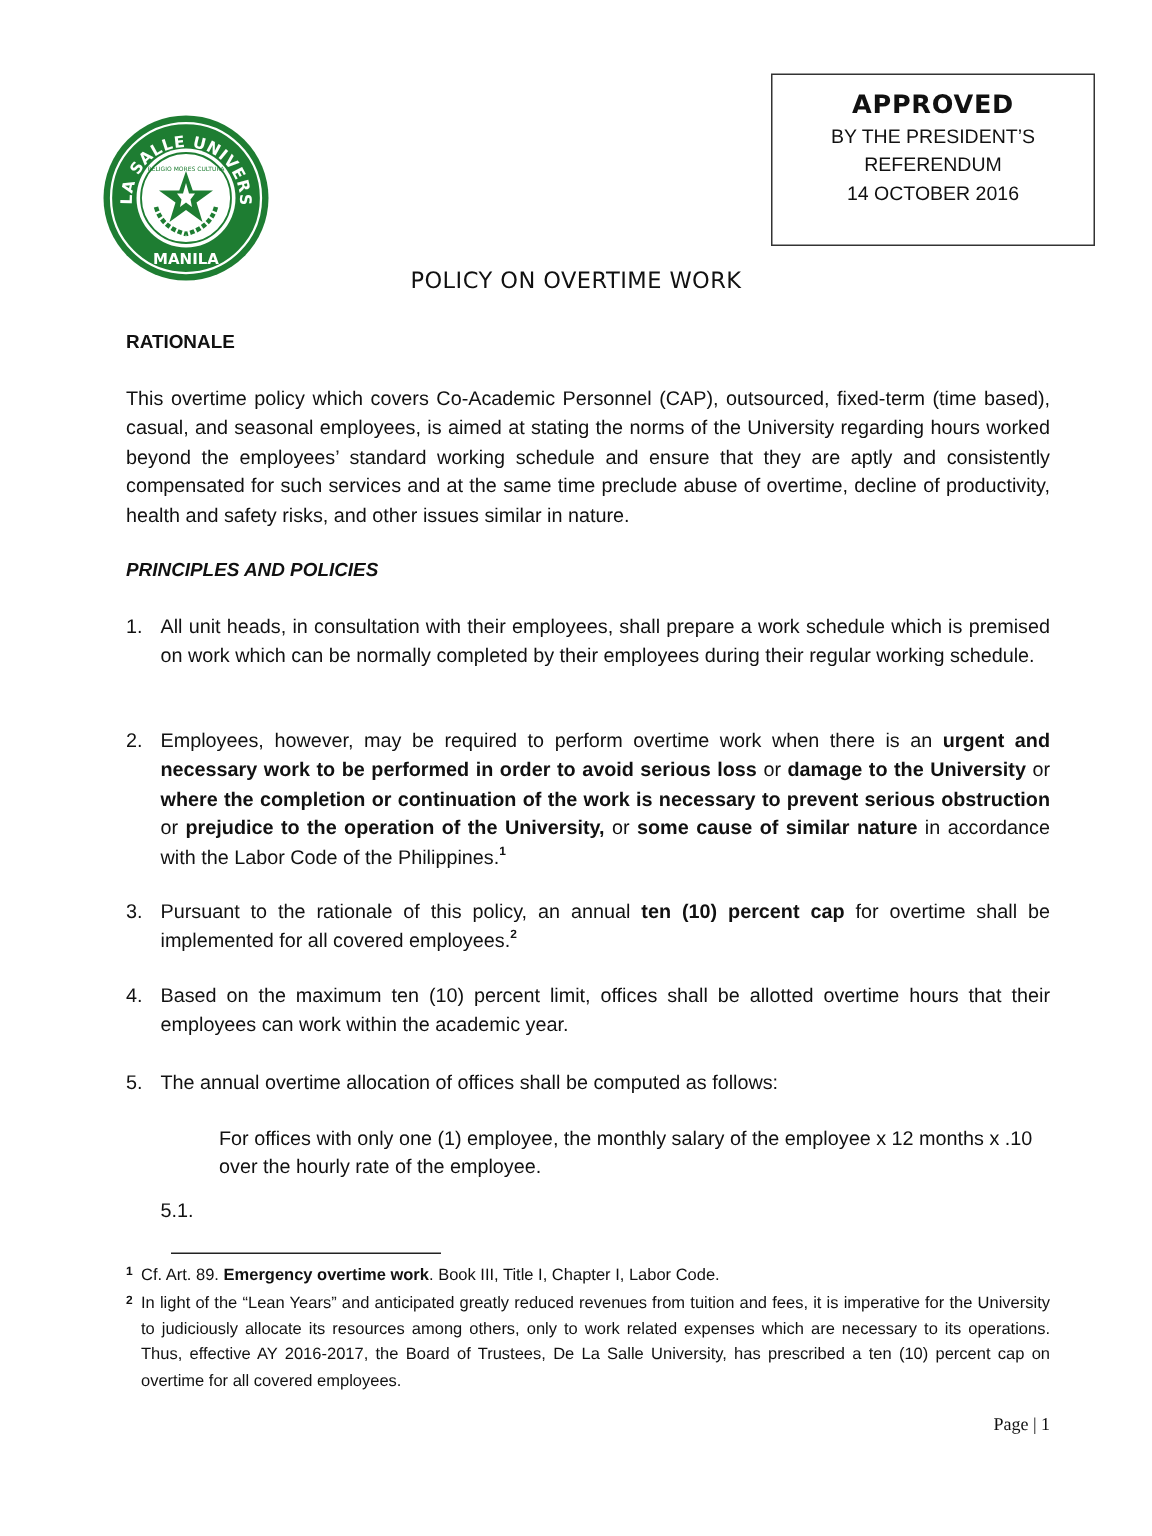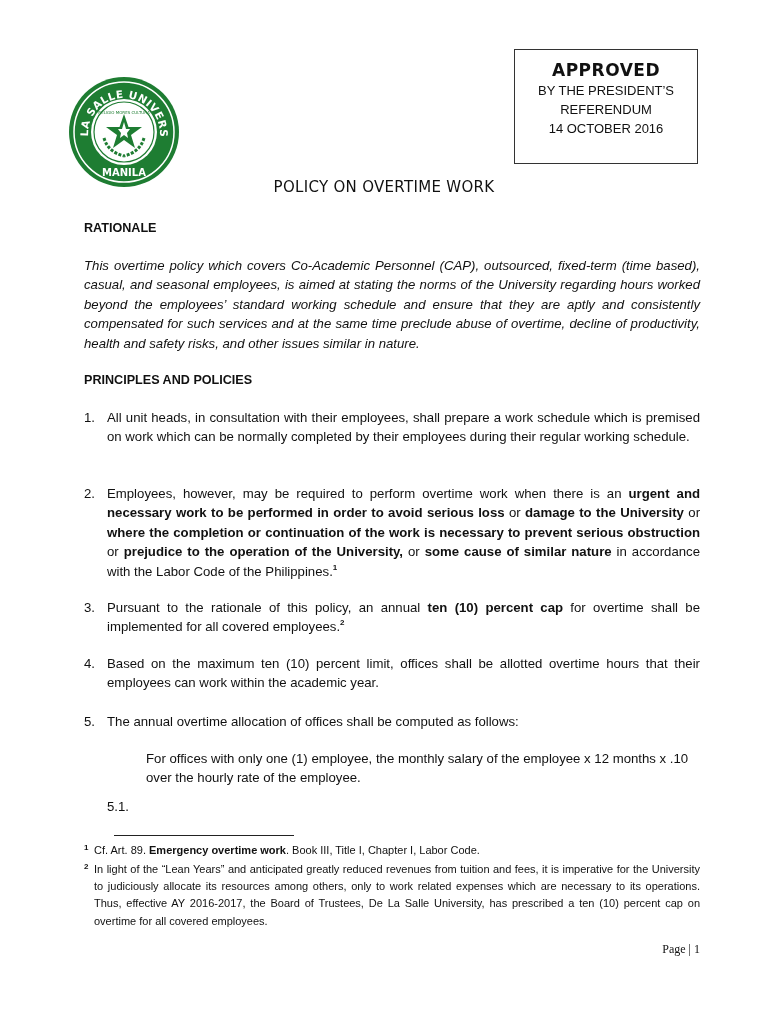--- a/index.html
+++ b/index.html
@@ -1,28 +1,28 @@
 <!DOCTYPE html>
 <html><head>
 <meta charset="utf-8">
 <style>
   html, body { margin: 0; padding: 0; background: #ffffff; }
   body { width: 768px; height: 1024px; position: relative; overflow: hidden;
          font-family: "Liberation Sans", "DejaVu Sans", sans-serif; color: #111; }
   .logo { position: absolute; left: 68px; top: 76px; width: 112px; height: 112px; }
-  .approved-box { position: absolute; left: 514px; top: 49px; width: 184px; height: 115px;
+  .approved-box { position: absolute; left: 514px; top: 49px; width: 216px; height: 115px;
                   border: 1.5px solid #333; box-sizing: border-box; text-align: center; }
   .approved-title { font-family: "DejaVu Sans", sans-serif; font-weight: bold; font-size: 17px;
                     letter-spacing: 0.5px; margin-top: 9px; line-height: 22px; }
   .approved-line { font-size: 13px; line-height: 19px; }
   .doc-title { position: absolute; top: 178px; left: 0; width: 768px; text-align: center;
                font-family: "DejaVu Sans", sans-serif; font-weight: normal; font-size: 15px; letter-spacing: 0.3px; }
   .body { position: absolute; left: 84px; width: 616px; font-size: 13.2px; line-height: 19.4px; }
   .heading { font-weight: bold; font-size: 12.6px; }
-  .para { text-align: justify; font-style: italic; }
+  .para { text-align: justify; }
   .li { position: absolute; left: 84px; width: 616px; font-size: 13.2px; line-height: 19.4px; }
   .li .num { position: absolute; left: 0; top: 0; }
   .li .txt { margin-left: 23px; text-align: justify; }
   .sub { position: absolute; left: 107px; width: 590px; font-size: 13.2px; line-height: 19.4px; }
   .sub .num { position: absolute; left: 0; top: 0; margin-top: 48px; }
   .sub .txt { margin-left: 39px; }
   b { font-weight: bold; }
   sup { font-size: 8px; line-height: 0; vertical-align: 6px; font-weight: bold; }
   .fn-rule { position: absolute; left: 114px; top: 835px; width: 180px; border-top: 1px solid #222; }
   .fn { position: absolute; left: 84px; width: 616px; font-size: 11px; line-height: 17.2px; }
@@ -62,21 +62,21 @@
   <div class="approved-line">BY THE PRESIDENT’S</div>
   <div class="approved-line">REFERENDUM</div>
   <div class="approved-line">14 OCTOBER 2016</div>
 </div>
 
 <div class="doc-title">POLICY ON OVERTIME WORK</div>
 
 <div class="body heading" style="top:219px;">RATIONALE</div>
 <div class="body para" style="top:256px;">This overtime policy which covers Co-Academic Personnel (CAP), outsourced, fixed-term (time based), casual, and seasonal employees, is aimed at stating the norms of the University regarding hours worked beyond the employees’ standard working schedule and ensure that they are aptly and consistently compensated for such services and at the same time preclude abuse of overtime, decline of productivity, health and safety risks, and other issues similar in nature.</div>
 
-<div class="body heading" style="top:371px;">PRINCIPLES AND POLICIES</div>
+<div class="body heading" style="top:371px;font-style:italic;">PRINCIPLES AND POLICIES</div>
 
 <div class="li" style="top:408px;">
   <span class="num">1.</span>
   <div class="txt">All unit heads, in consultation with their employees, shall prepare a work schedule which is premised on work which can be normally completed by their employees during their regular working schedule.</div>
 </div>
 
 <div class="li" style="top:484px;">
   <span class="num">2.</span>
   <div class="txt"><span>Employees, however, may be required to perform overtime work when there is an </span><b>urgent and necessary work to be performed in order to avoid serious loss</b><span> or </span><b>damage to the University</b><span> or </span><b>where the completion or continuation of the work is necessary to prevent serious obstruction</b><span> or </span><b>prejudice to the operation of the University,</b><span> or </span><b>some cause of similar nature</b><span> in accordance with the Labor Code of the Philippines.</span><sup>1</sup></div>
 </div>

